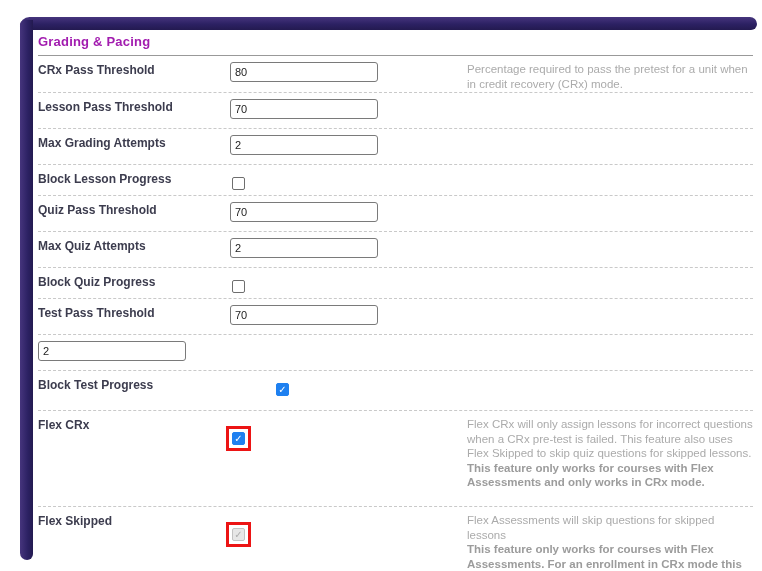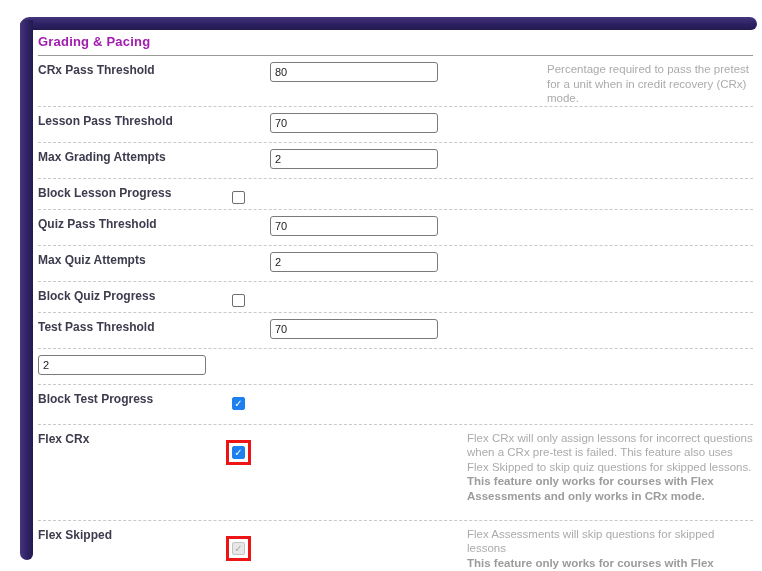--- a/index.html
+++ b/index.html
@@ -40,33 +40,33 @@
     font-size:12px; font-weight:bold; color:#3c3c4e;
     padding-top:1px; line-height:14px;
   }
   .row .control { width:237px; flex:0 0 237px; }
   .row .help {
     flex:1 1 auto; max-width:291px;
     font-size:11.5px; color:#ababab; line-height:14.5px;
   }
   .help .help-bold { font-weight:bold; color:#9c9c9c; }
 
-  .row-text   { min-height:36px;gap:40px; }
+  .row-text   { min-height:36px; }
   .row-check  { min-height:31px;justify-content:flex-end; }
   [data-row-id="crx_pass_threshold"]  { min-height:37px; }
-  [data-row-id="block_test_progress"] { min-height:40px; }
+  [data-row-id="block_test_progress"] { min-height:40px;gap:44px; }
   [data-row-id="block_test_progress"] .control { padding-top:9px; }
   [data-row-id="flex_crx"]     { min-height:96px; }
   [data-row-id="flex_skipped"] { min-height:64px; }
 
   .row-check .control { padding-top:6px; }
 
   
   .text-input {
-    width:168px; height:20px; font-size:11px; color:#222;
+    width:148px; height:20px; font-size:11px; color:#222;
     border:1px solid #7a7a7a; border-radius:3px; padding:0 4px;
     font-family:"Liberation Sans","DejaVu Sans",sans-serif;
     background:#fff; outline:none;
   }
 
   
   .checkbox {
     display:inline-block; width:13px; height:13px; margin-left:2px;
     border:1px solid #6e6e6e; border-radius:2px; background:#fff;
     font-size:10px; line-height:12px; text-align:center; color:transparent;

